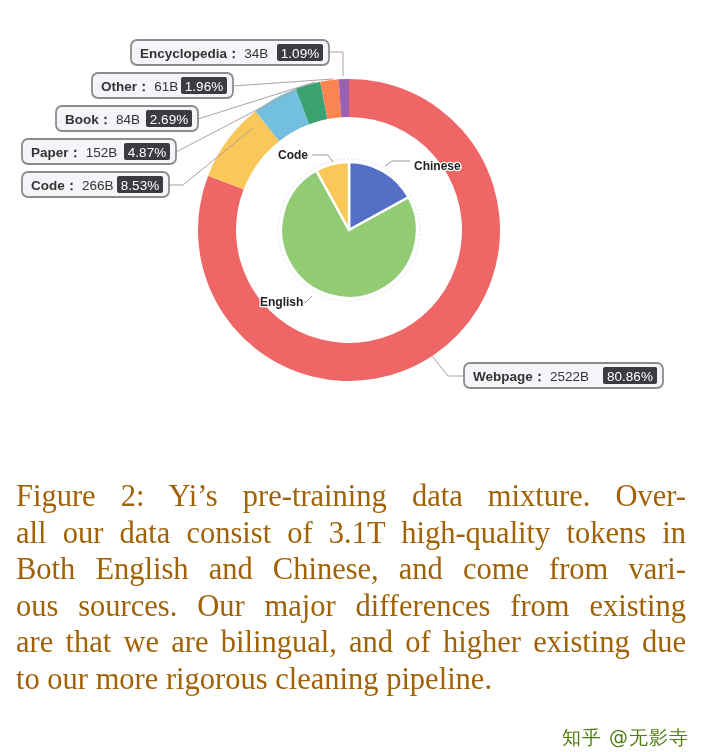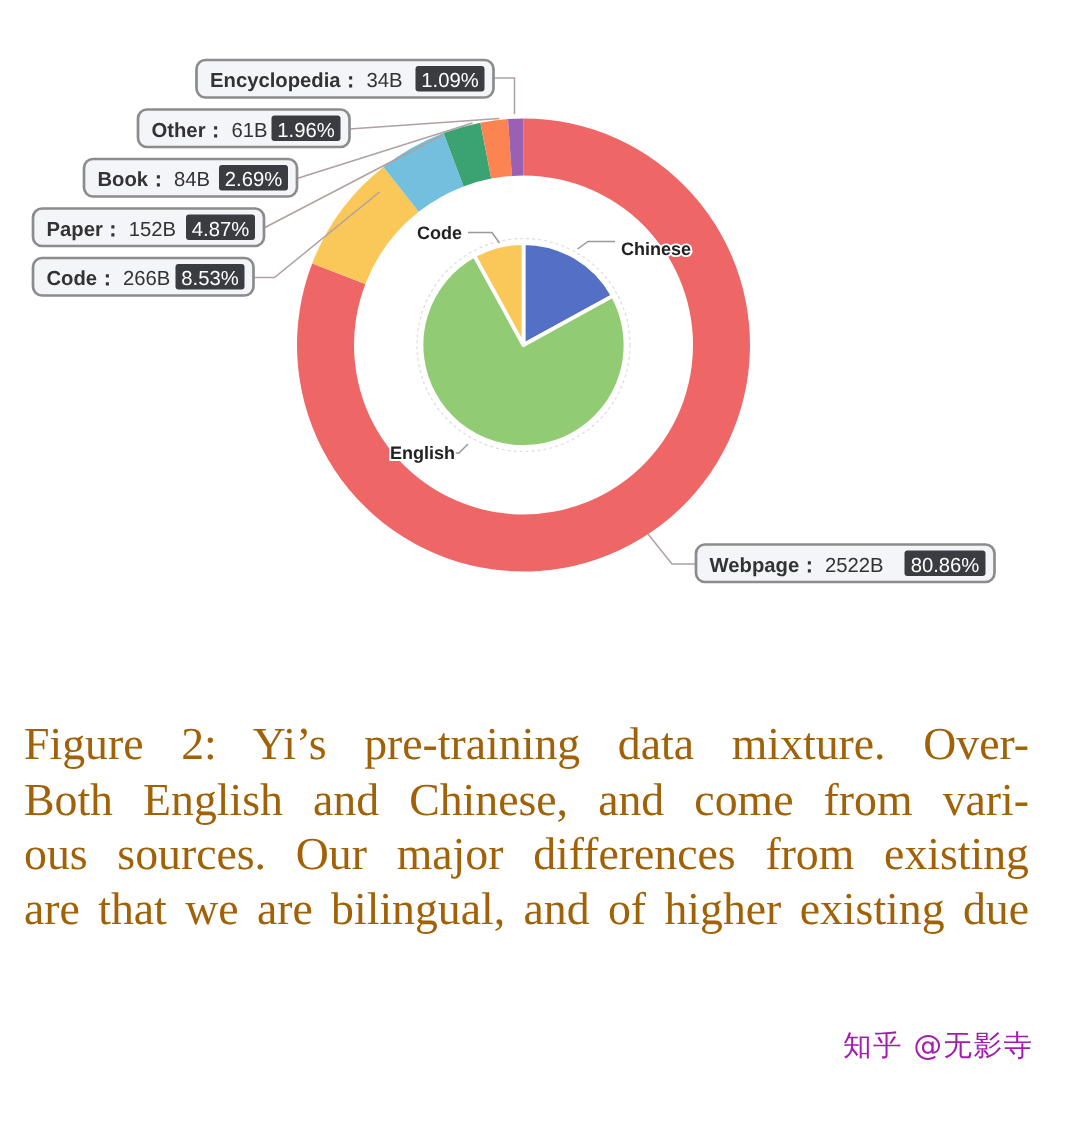--- a/index.html
+++ b/index.html
@@ -6,22 +6,22 @@
   body { width:714px; height:752px; position:relative; overflow:hidden; }
   #chart { position:absolute; left:0; top:0; width:714px; height:460px; }
   .caption {
     position:absolute; left:16px; top:478px; width:670px;
     font-family:"Liberation Serif", serif; font-size:30.5px; line-height:36.6px;
     color:#a16207; text-align:justify;
   }
   .caption span { display:block; text-align:justify; text-align-last:justify; white-space:nowrap; }
   .caption span.last { text-align-last:left; }
   .watermark {
-    position:absolute; left:562px; top:684px;
-    font-family:"DejaVu Sans", sans-serif; font-size:19px; color:#a21caf;
+    position:absolute; left:562px; top:725px;
+    font-family:"DejaVu Sans", sans-serif; font-size:19px; color:#4d7c0f;
     letter-spacing:1px;
   }
 </style>
 </head>
 <body>
 
 <svg id="chart" width="714" height="460" viewBox="0 0 714 460">
     <path d="M349,79 A151,151 0 1 1 208.120221574383,175.65031710534953 L243.57341084705484,189.3277207477119 A113,113 0 1 0 349,117 Z" fill="#ee6666"></path>
     <path d="M208.120221574383,175.65031710534953 A151,151 0 0 1 255.6286168658653,111.32909028907454 L279.12605103207136,141.1932927328836 A113,113 0 0 0 243.57341084705484,189.3277207477119 Z" fill="#fac858"></path>
     <path d="M255.6286168658653,111.32909028907454 A151,151 0 0 1 295.7140603989079,88.7144429149647 L309.12376705348737,124.26974867146366 A113,113 0 0 0 279.12605103207136,141.1932927328836 Z" fill="#73c0de"></path>
@@ -77,18 +77,20 @@
       <polyline points="329,52 343,52 343,76" fill="none" stroke="#b0a0a0" stroke-width="1"></polyline>
       <rect x="131" y="40" width="198" height="25" rx="6" ry="6" fill="#f4f5f8" stroke="#8c8c8c" stroke-width="1.8"></rect>
       <text x="140" y="58" font-family="&quot;Liberation Sans&quot;, sans-serif" font-size="13.5" fill="#333"><tspan font-weight="bold">Encyclopedia：</tspan><tspan> 34B</tspan></text>
       <rect x="277" y="44" width="46" height="17" rx="2" fill="#3a3c41"></rect>
       <text x="300" y="58" text-anchor="middle" font-family="&quot;Liberation Sans&quot;, sans-serif" font-size="13.5" fill="#ffffff">1.09%</text>
     </g>
   </svg>
 
 <div class="caption">
   <span>Figure 2:  Yi’s pre-training data mixture.  Over-</span>
+  <span>all our data consist of 3.1T high-quality tokens in</span>
   <span>Both English and Chinese, and come from vari-</span>
   <span>ous sources. Our major differences from existing</span>
   <span>are that we are bilingual, and of higher existing due</span>
+  <span class="last">to our more rigorous cleaning pipeline.</span>
 </div>
 
 <div class="watermark">知乎 @无影寺</div>
 
 </body></html>

